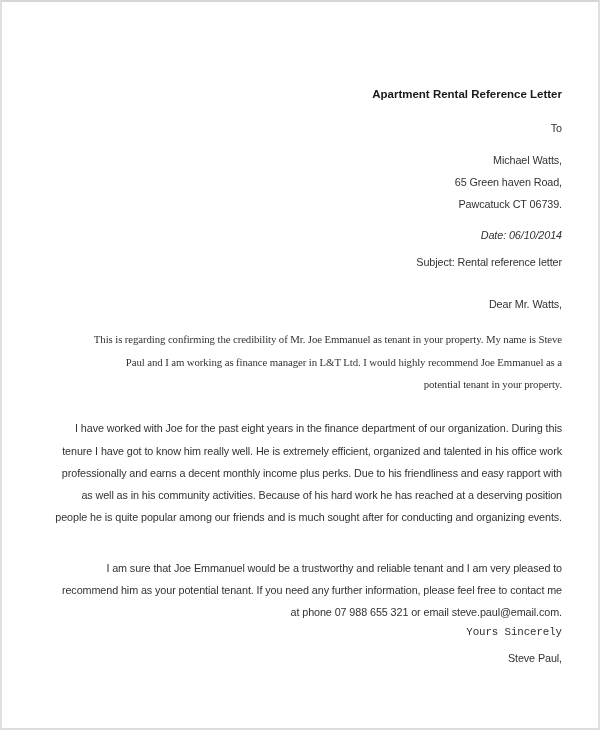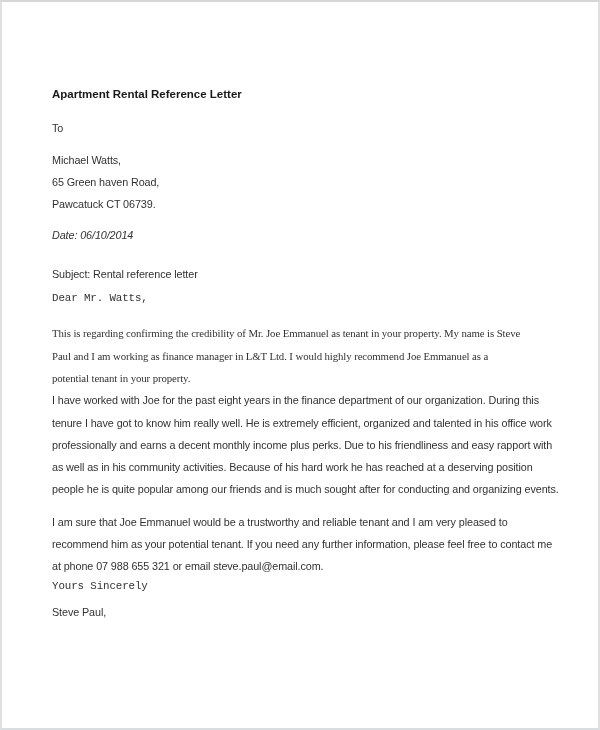--- a/index.html
+++ b/index.html
@@ -15,41 +15,42 @@
     background: #ffffff;
     border: 2px solid #e0e0e0;
     border-top-color: #d6d6d6;
     border-bottom-color: #d9dde0;
     padding: 0 36px 0 50px;
     overflow: hidden;
     font-family: "Liberation Sans", sans-serif;
     font-size: 10.8px;
     letter-spacing: -0.1px;
     color: #323232;
+    text-align: right;
   }
   .line {
     line-height: 22.3px;
     height: 22.3px;
     white-space: nowrap;
   }
   .title {
     margin-top: 81px;
     font-size: 11.5px;
     font-weight: bold;
     letter-spacing: 0;
     color: #1a1a1a;
   }
   .to-label      { margin-top: 12px; }
   .recipient     { margin-top: 9px; }
   .date-line     { margin-top: 9px; font-style: italic; }
-  .subject-line  { margin-top: 16px; }
-  .salutation    { margin-top: 2px; font-family: Liberation Mono, monospace; }
+  .subject-line  { margin-top: 4px; }
+  .salutation    { margin-top: 20px; }
   .para-1        { margin-top: 13px; font-family: Liberation Serif, serif; }
-  .para-2        { margin-top: 0; }
-  .para-3        { margin-top: 10px; }
+  .para-2        { margin-top: 22px; }
+  .para-3        { margin-top: 28px; }
   .closing       { margin-top: -3px; font-family: Liberation Mono, monospace; }
   .signature     { margin-top: 4px; }
 </style>
 </head>
 <body>
 
 <div class="page">
 
   <div class="line title">Apartment Rental Reference Letter</div>
 

